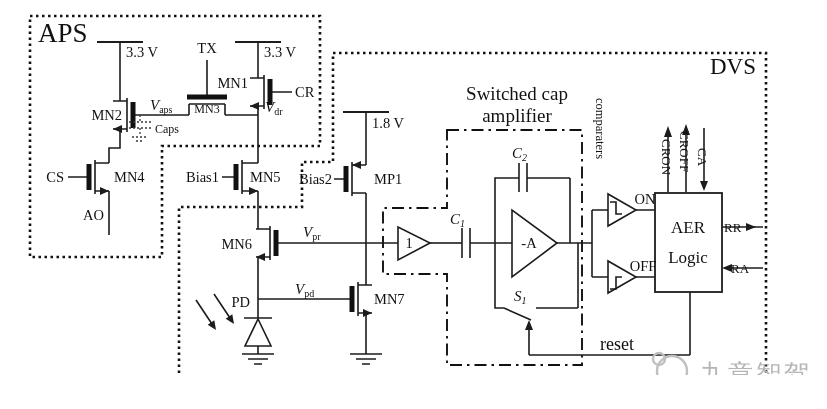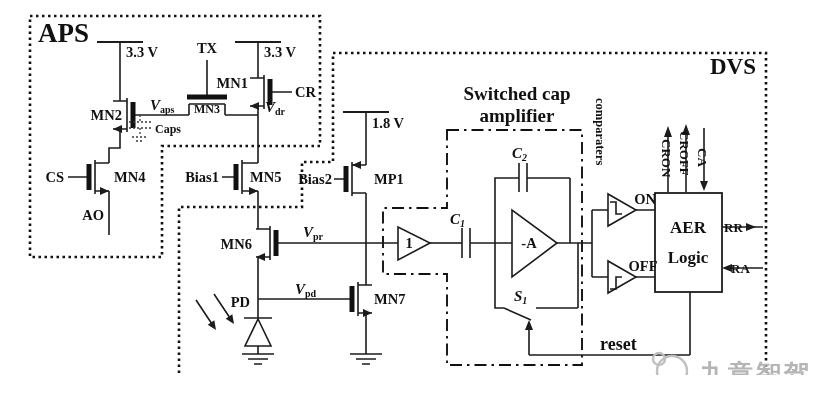--- a/index.html
+++ b/index.html
@@ -1,17 +1,17 @@
 <!DOCTYPE html>
 <html><head>
 <meta charset="utf-8">
 <style>
   html,body{margin:0;padding:0;background:#ffffff;}
   .stage{position:relative;width:827px;height:375px;background:#ffffff;overflow:hidden;
-         font-family:"Liberation Serif", serif;font-weight:bold;}
+         font-family:"Liberation Serif", serif;}
   svg{display:block;}
   .wire{stroke:#1c1c1c;stroke-width:1.6;fill:none;}
   .thick{stroke:#111;stroke-width:5;fill:none;}
   .bar{stroke:#1c1c1c;stroke-width:2.2;fill:none;}
   .boxdot{stroke:#111;stroke-width:2.6;fill:none;stroke-dasharray:2.5 3.5;}
   .boxdash{stroke:#111;stroke-width:1.9;fill:none;stroke-dasharray:12 5 2.5 5;}
   .tri{stroke:#1c1c1c;stroke-width:1.6;fill:#ffffff;}
   .arr{fill:#1c1c1c;stroke:none;}
   .dashedc{stroke:#3a3a3a;stroke-width:1.3;fill:none;stroke-dasharray:2 2;}
   text{fill:#111;font-family:"Liberation Serif", serif;}

